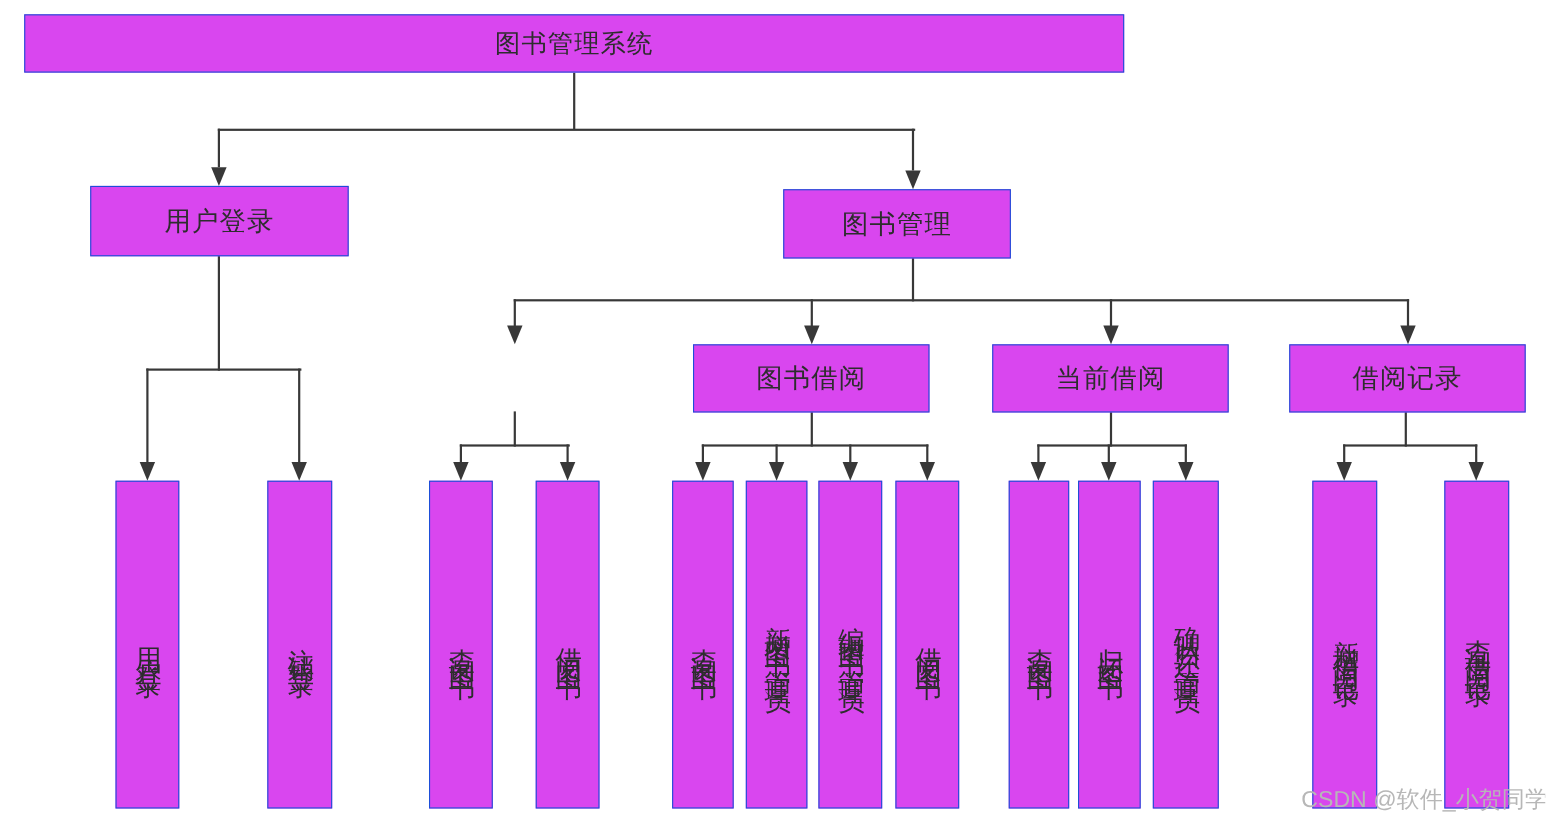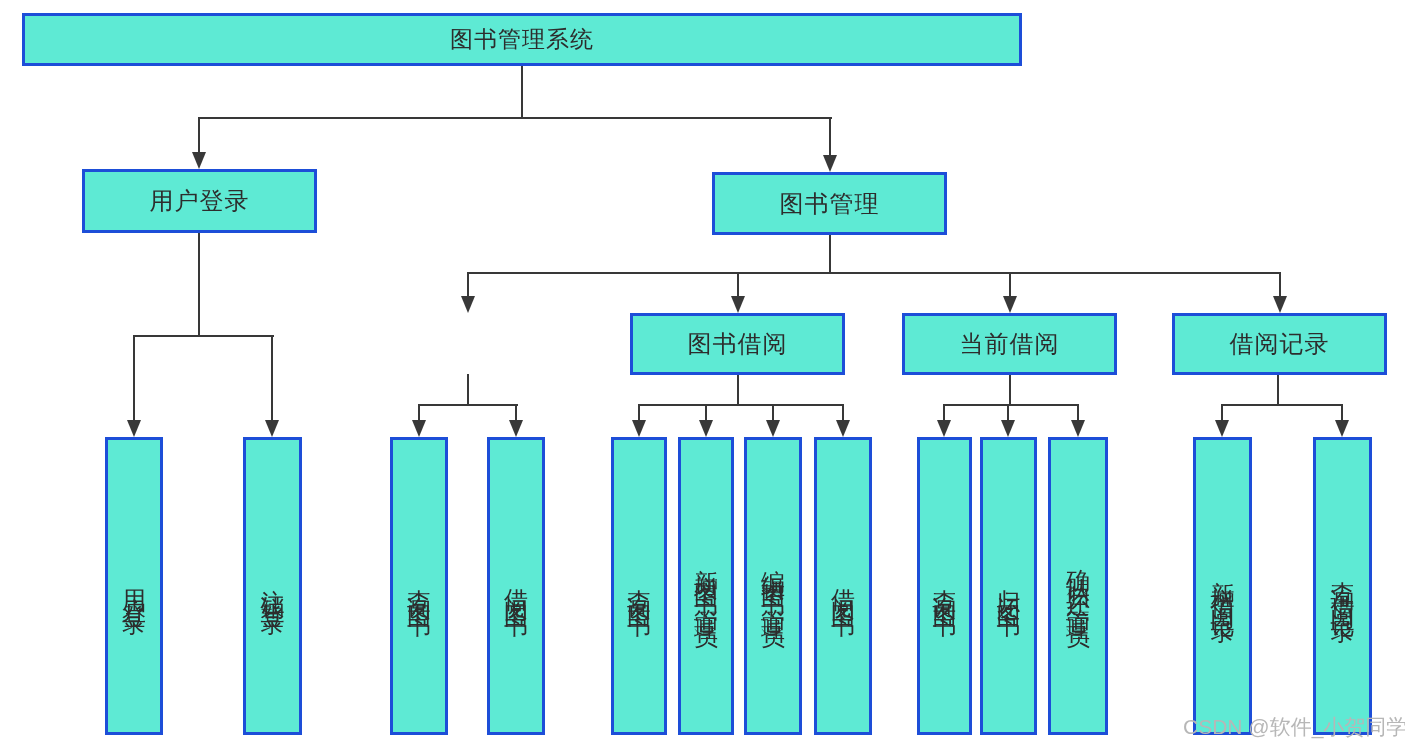--- a/index.html
+++ b/index.html
@@ -7,22 +7,22 @@
     position: relative;
     width: 1405px;
     height: 747px;
     background: #ffffff;
     font-family: "Liberation Sans", "DejaVu Sans", sans-serif;
     overflow: hidden;
   }
   .box {
     position: absolute;
     box-sizing: border-box;
-    border: 3px solid #1d4ed8;
-    background: #5eead4;
+    border: 1px solid #1d4ed8;
+    background: #d946ef;
     color: #2d2d2d;
     display: flex;
     align-items: center;
     justify-content: center;
   }
   .hbox {
     font-size: 24px;
     letter-spacing: 1px;
     white-space: nowrap;
   }
@@ -118,21 +118,21 @@
   <i class="ln" style="left:1221px;top:404px;width:122px;height:2px"></i>
   <i class="ln" style="left:1221px;top:404px;width:2px;height:17px"></i>
   <i class="ar" style="left:1215px;top:420px"></i>
   <i class="ln" style="left:1341px;top:404px;width:2px;height:17px"></i>
   <i class="ar" style="left:1335px;top:420px"></i>
 
   <div class="box hbox root-box" style="left:22px;top:13px;width:1000px;height:53px">图书管理系统</div>
 
   <div class="box hbox" style="left:82px;top:169px;width:235px;height:64px">用户登录</div>
 
-  <div class="box hbox" style="left:712px;top:172px;width:235px;height:63px">图书管理</div>
+  <div class="box hbox" style="left:712px;top:172px;width:207px;height:63px">图书管理</div>
 
 
   <div class="box hbox" style="left:630px;top:313px;width:215px;height:62px">图书借阅</div>
 
   <div class="box hbox" style="left:902px;top:313px;width:215px;height:62px">当前借阅</div>
 
   <div class="box hbox" style="left:1172px;top:313px;width:215px;height:62px">借阅记录</div>
 
   <div class="box vbox" style="left:105px;top:437px;width:58px;height:298px">用户登录</div>
 

